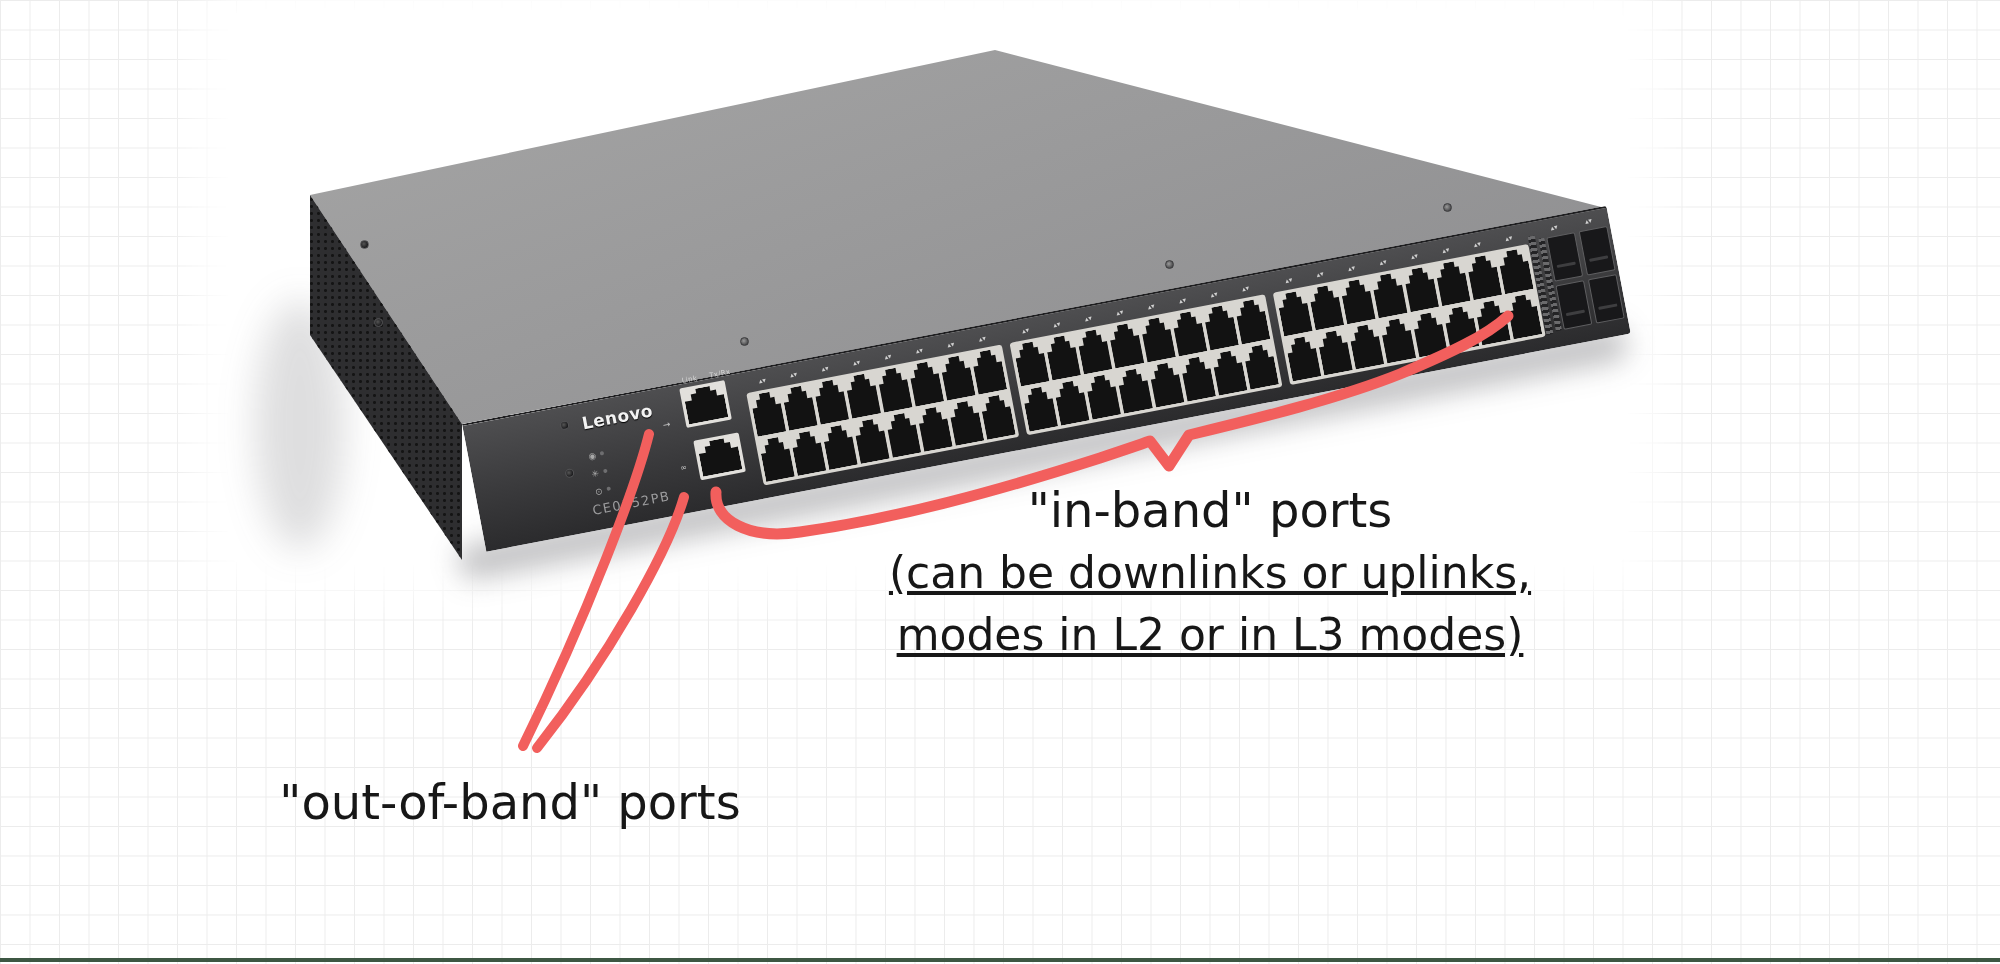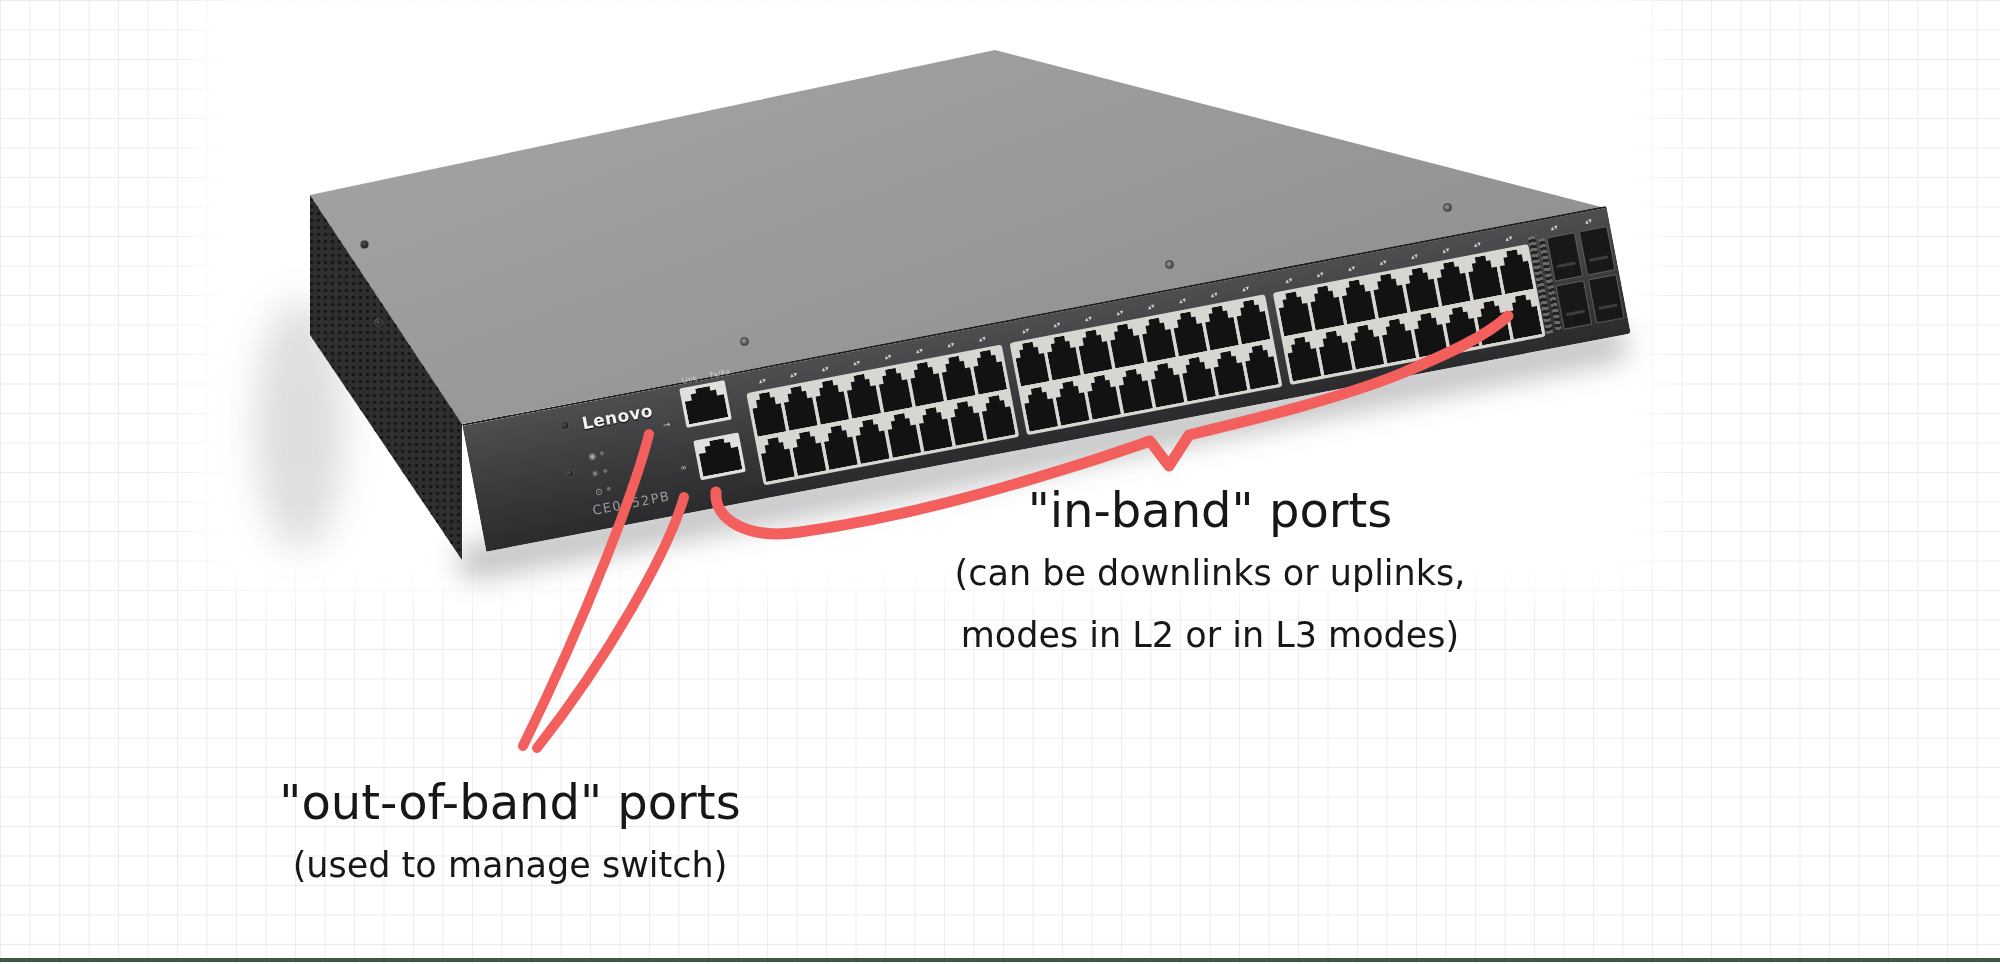--- a/index.html
+++ b/index.html
@@ -96,21 +96,21 @@
   .sfp-grid{position:absolute;left:8px;right:0;top:12px;height:94px;
     display:grid;grid-template-columns:1fr 1fr;grid-template-rows:1fr 1fr;gap:4px;}
   .sfp-cage{background:#18181a;border:1px solid #5e5e60;border-radius:2px;position:relative;}
   .sfp-cage::after{content:"";position:absolute;left:15%;right:15%;bottom:28%;height:3px;
     background:#3e3e40;border-radius:1px;}
 
   
   .anno-svg{left:0;top:0;}
   .anno-text{color:#171717;text-align:center;}
   .anno-text .l1{font-size:48px;line-height:64px;white-space:nowrap;}
-  .anno-text .l2{font-size:35px;line-height:62px;white-space:nowrap;}
+  .anno-text .l2{font-size:44px;line-height:62px;white-space:nowrap;text-decoration:underline;}
   .inband-text{left:830px;top:478px;width:760px;}
   .oob-text{left:180px;top:770px;width:660px;}
 
   .footer-bar{left:0;bottom:2px;width:2000px;height:4px;}
 </style>
 </head>
 <body>
 
 <div class="abs photo-bg"></div>
 
@@ -267,16 +267,15 @@
   <path d="M 684 497 C 668 552, 608 658, 537 748" fill="none" stroke="var(--anno-red)" stroke-width="10" stroke-linecap="round"></path>
 </svg>
 
 <div class="abs anno-text inband-text">
   <div class="l1">"in-band" ports</div>
   <div class="l2">(can be downlinks or uplinks,</div>
   <div class="l2">modes in L2 or in L3 modes)</div>
 </div>
 <div class="abs anno-text oob-text">
   <div class="l1">"out-of-band" ports</div>
-  <div class="l2">(used to manage switch)</div>
 </div>
 
 <div class="abs footer-bar" style="background: rgb(61, 87, 67);"></div>
 
 </body></html>

